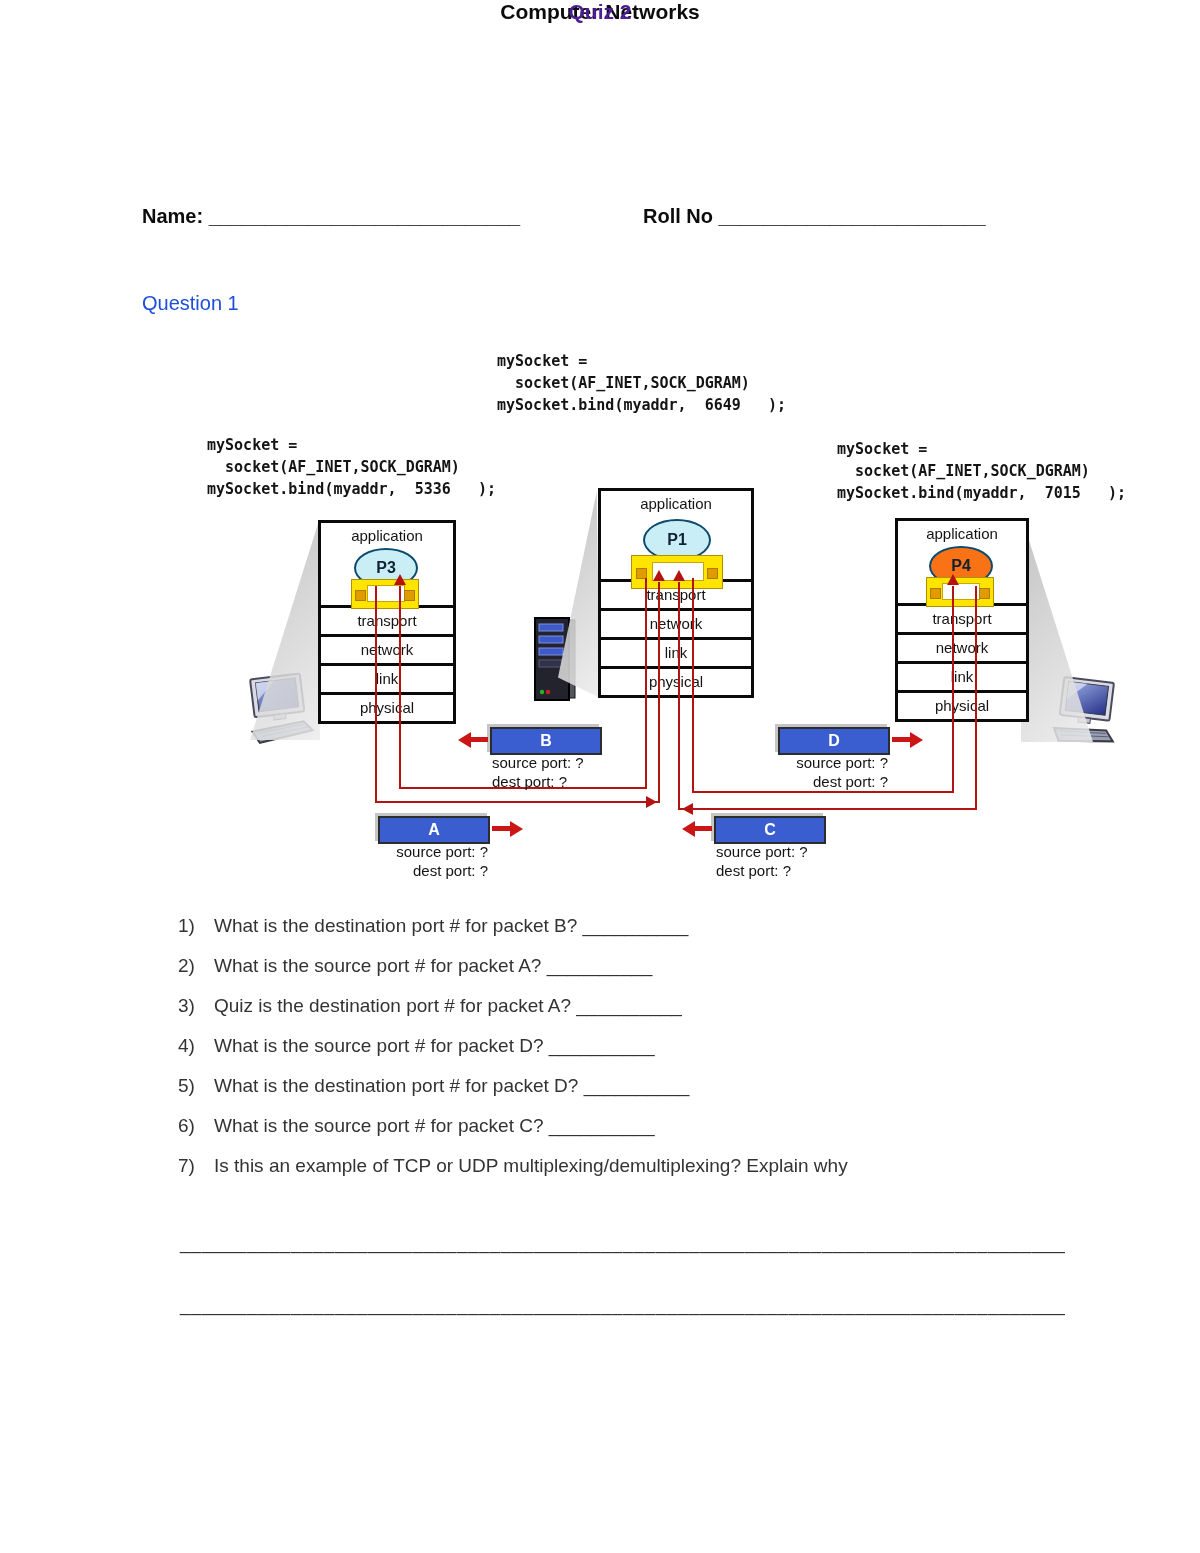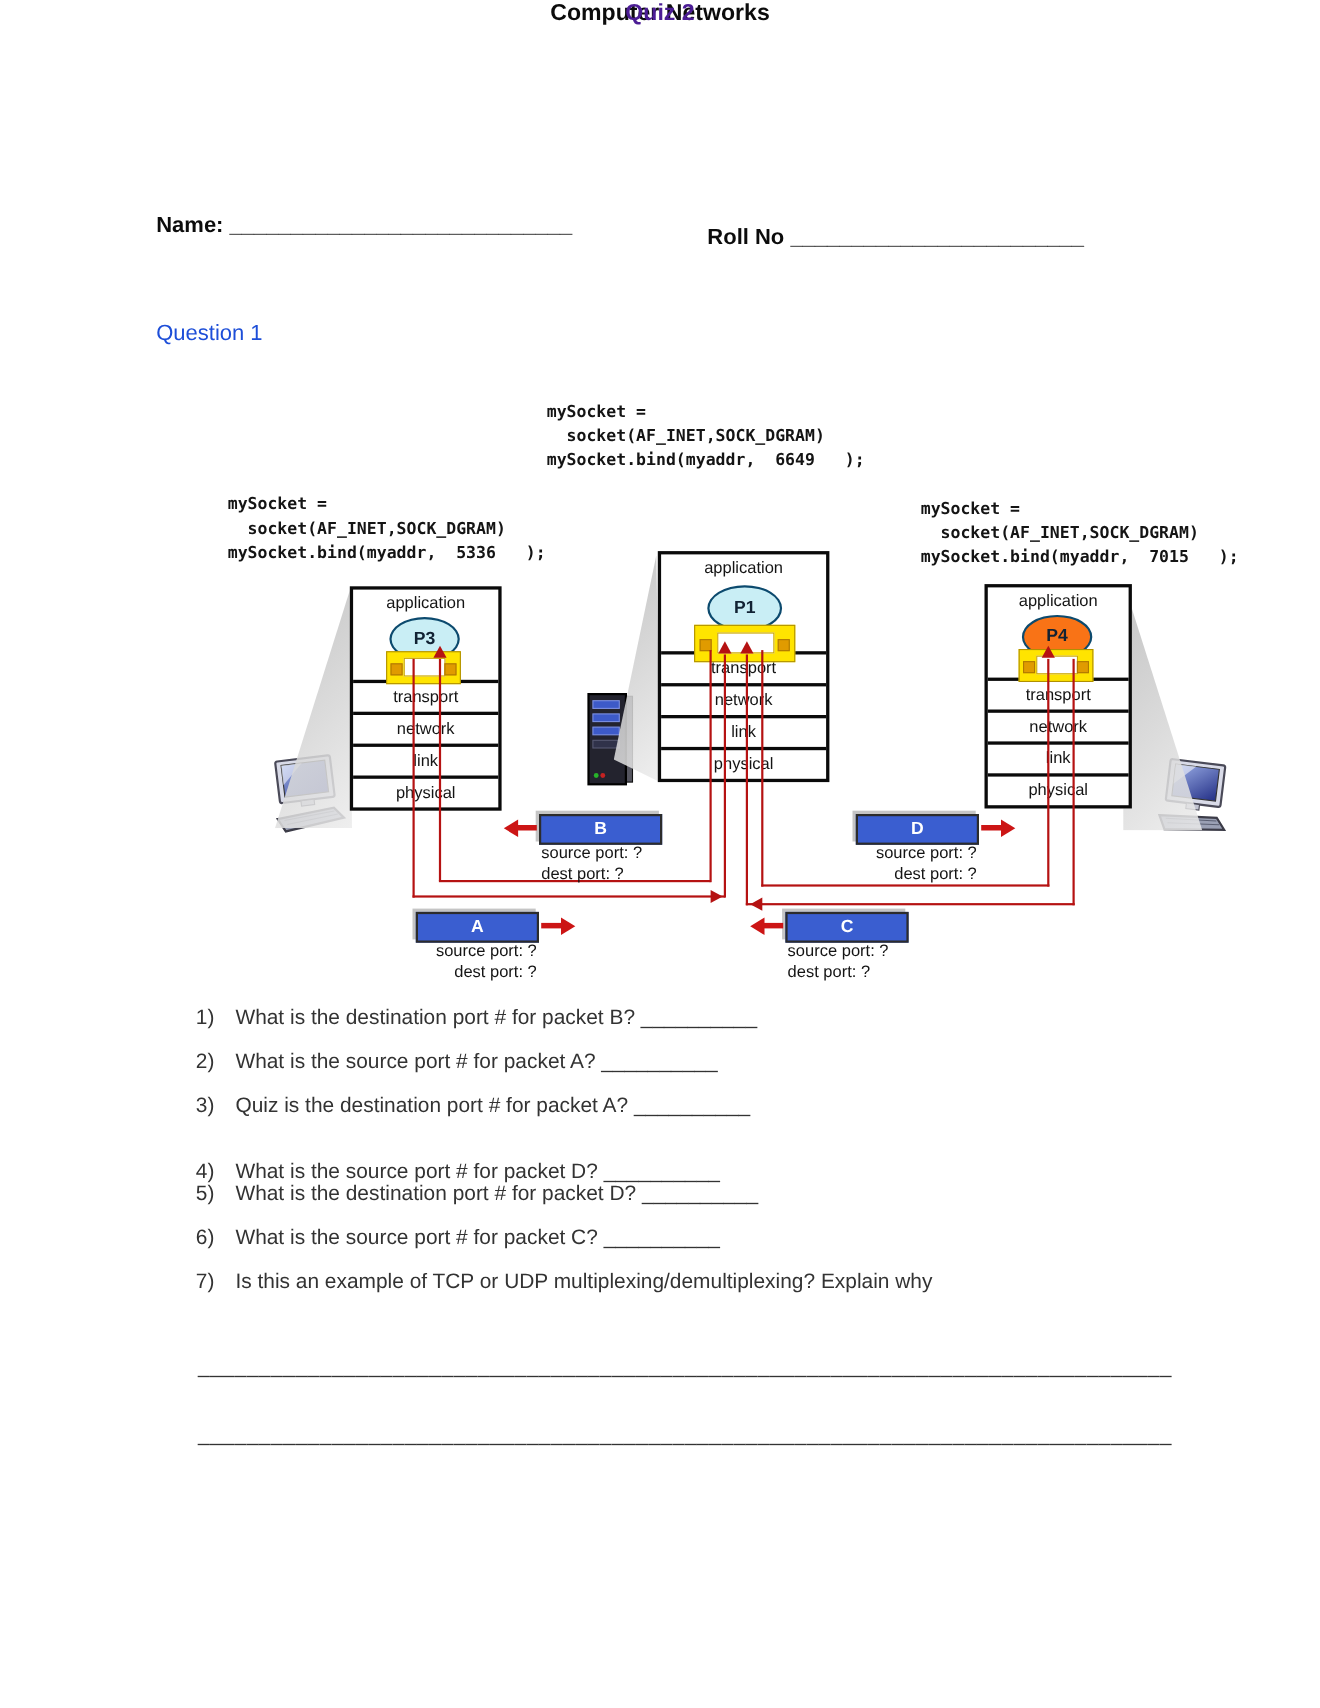--- a/index.html
+++ b/index.html
@@ -35,32 +35,32 @@
   .qrow{position:absolute;left:178px;font-size:19px;color:#333333;white-space:nowrap;}
   .qnum{display:inline-block;width:36px;}
   .answerline{position:absolute;left:180px;font-size:19px;color:#333333;letter-spacing:.5px;white-space:nowrap;}
 </style>
 </head>
 <body>
 
 <div class="abs title">Computer Networks</div>
 <div class="abs subtitle">Quiz 2</div>
 
-<div class="abs nameline" style="left:142px;top:194px;text-align:center;">
+<div class="abs nameline" style="left:142px;top:205px;text-align:center;">
   <span>Name:</span>
   <span>____________________________</span>
 </div>
 <div class="abs nameline" style="left:643px;top:205px;">
   <span>Roll No</span>
   <span>________________________</span>
 </div>
 
 <div class="abs qheading" style="left:142px;top:292px;">Question 1</div>
 
-<div class="abs" style="left:0;top:13px;width:1200px;height:910px;">
+<div class="abs" style="left:0;top:0;width:1200px;height:910px;">
 
   <pre class="abs code" style="left:497px;top:350px;">mySocket =
   socket(AF_INET,SOCK_DGRAM)
 mySocket.bind(myaddr,  6649   );</pre>
   <pre class="abs code" style="left:207px;top:434px;">mySocket =
   socket(AF_INET,SOCK_DGRAM)
 mySocket.bind(myaddr,  5336   );</pre>
   <pre class="abs code" style="left:837px;top:438px;">mySocket =
   socket(AF_INET,SOCK_DGRAM)
 mySocket.bind(myaddr,  7015   );</pre>
@@ -199,19 +199,19 @@
   <div class="pkt" style="left:714px;top:816px;background:#3a5ed0;">C</div>
   <div class="pktarrow-bar" style="left:692px;top:826px;width:20px;background:#cc1515;"></div>
   <div class="tri" style="left:682px;top:821px;border-top:8px solid transparent;border-bottom:8px solid transparent;border-right:13px solid #cc1515;"></div>
   <div class="ptxt" style="left:716px;top:842px;text-align:left;"><span>source port: ?</span><br><span>dest port: ?</span></div>
 
 </div>
 
 <div class="qrow" style="top:915px;"><span class="qnum">1)</span><span>What is the destination port # for packet B?</span><span> __________</span></div>
 <div class="qrow" style="top:955px;"><span class="qnum">2)</span><span>What is the source port # for packet A?</span><span> __________</span></div>
 <div class="qrow" style="top:995px;"><span class="qnum">3)</span><span>Quiz is the destination port # for packet A?</span><span> __________</span></div>
-<div class="qrow" style="top:1035px;margin-top:20px;"><span class="qnum">4)</span><span>What is the source port # for packet D?</span><span> __________</span></div>
+<div class="qrow" style="top:1035px;"><span class="qnum">4)</span><span>What is the source port # for packet D?</span><span> __________</span></div>
 <div class="qrow" style="top:1075px;"><span class="qnum">5)</span><span>What is the destination port # for packet D?</span><span> __________</span></div>
 <div class="qrow" style="top:1115px;"><span class="qnum">6)</span><span>What is the source port # for packet C?</span><span> __________</span></div>
 <div class="qrow" style="top:1155px;"><span class="qnum">7)</span><span>Is this an example of TCP or UDP multiplexing/demultiplexing? Explain why</span><span></span></div>
 
 <div class="answerline" style="top:1232px;">________________________________________________________________________________</div>
 <div class="answerline" style="top:1294px;">________________________________________________________________________________</div>
 
 </body></html>

